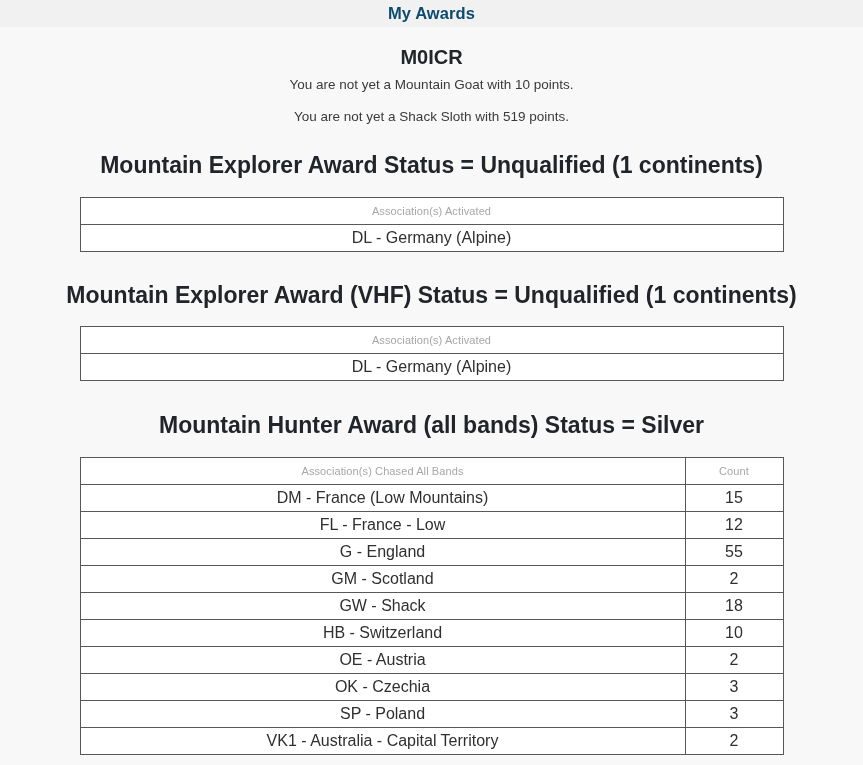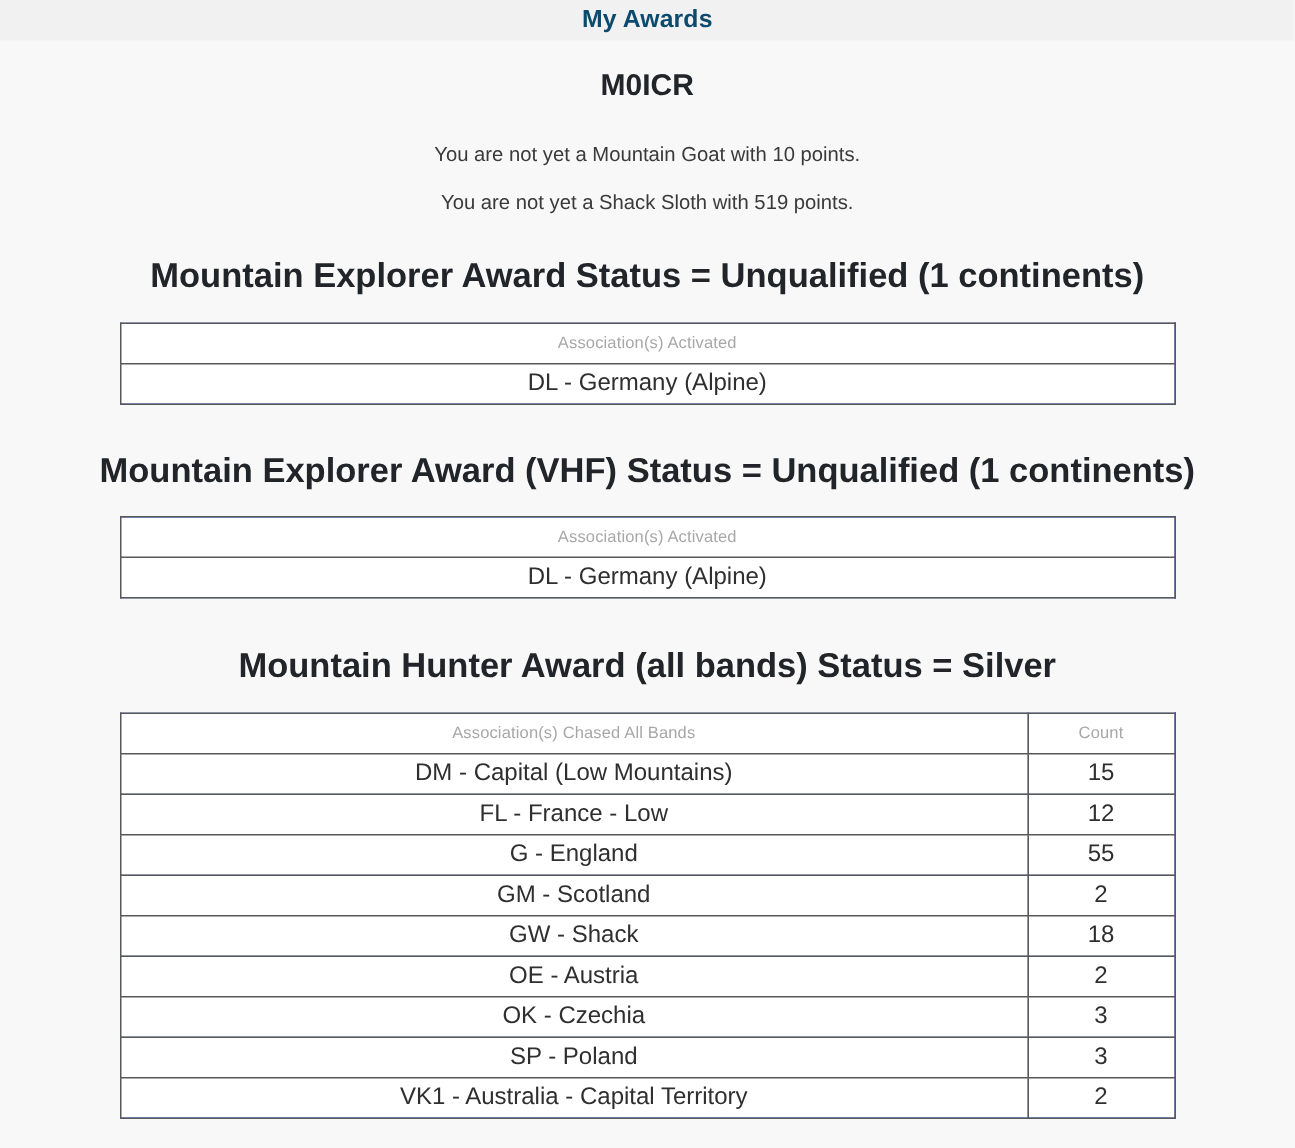--- a/index.html
+++ b/index.html
@@ -44,21 +44,21 @@
   }
 
   .points-line {
     text-align: center;
     font-size: 13.5px;
     font-weight: normal;
     color: #3a3a3a;
     margin: 0;
     line-height: 1.15;
   }
-  .points-line.first { margin-top: 26px; text-align: center; }
+  .points-line.first { margin-top: 8px; text-align: center; }
   .points-line.second { margin-top: 16px; }
 
   .section-heading {
     text-align: center;
     font-size: 23px;
     font-weight: bold;
     color: #212529;
     line-height: 1.2;
   }
   .sh-1 { margin: 28px 0 0 0; }
@@ -151,38 +151,42 @@
   <div class="table-wrap tw-3">
     <table class="awards">
       <thead>
         <tr>
           <th>Association(s) Chased All Bands</th>
           <th class="col-count">Count</th>
         </tr>
       </thead>
       <tbody id="hunter-body">
           <tr>
-            <td>DM - Capital (Low Mountains)</td>
+            <td>DM - France (Low Mountains)</td>
             <td class="col-count">15</td>
           </tr>
           <tr>
             <td>FL - France - Low</td>
             <td class="col-count">12</td>
           </tr>
           <tr>
             <td>G - England</td>
             <td class="col-count">55</td>
           </tr>
           <tr>
             <td>GM - Scotland</td>
             <td class="col-count">2</td>
           </tr>
           <tr>
             <td>GW - Shack</td>
             <td class="col-count">18</td>
+          </tr>
+          <tr>
+            <td>HB - Switzerland</td>
+            <td class="col-count">10</td>
           </tr>
           <tr>
             <td>OE - Austria</td>
             <td class="col-count">2</td>
           </tr>
           <tr>
             <td>OK - Czechia</td>
             <td class="col-count">3</td>
           </tr>
           <tr>

